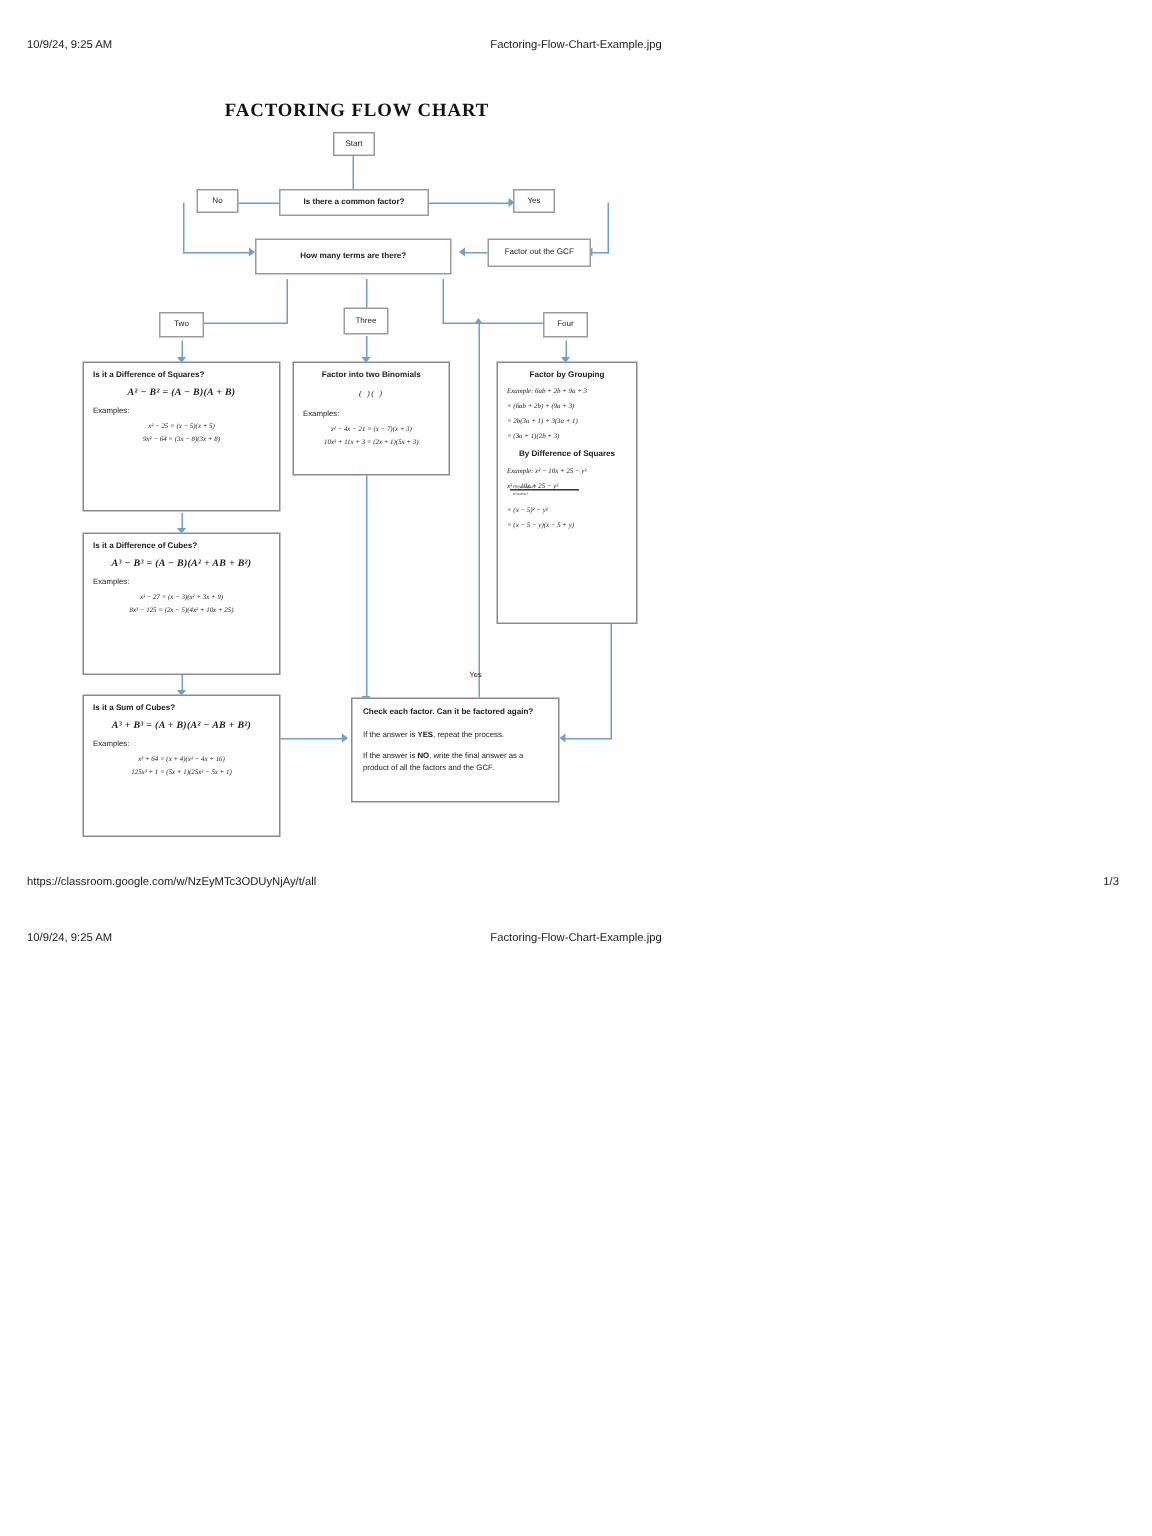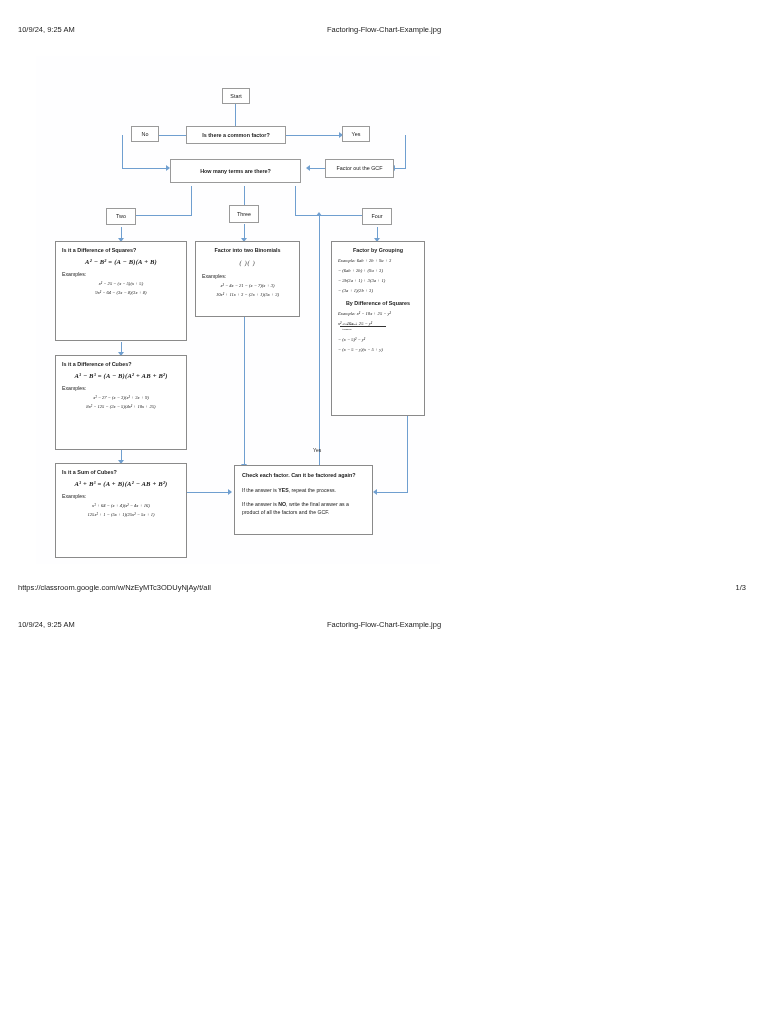--- a/index.html
+++ b/index.html
@@ -60,20 +60,21 @@
 
 <div class="page">
 
   <div class="prt-hdr" style="top:13px;">
     <span class="lft">10/9/24, 9:25 AM</span>
     <span class="ctr">Factoring-Flow-Chart-Example.jpg</span>
   </div>
 
   <div class="canvas">
 
+    <div class="ttl">FACTORING FLOW CHART</div>
 
     <div class="ln lnv" style="left:199px;top:48px;height:26px;"></div>
     <div class="ar ar-d" style="left:196px;top:72px;"></div>
 
     <div class="ln lnh" style="left:122px;top:79px;width:33px;"></div>
     <div class="ar ar-l" style="left:119px;top:76px;"></div>
 
     <div class="ln lnh" style="left:250px;top:79px;width:55px;"></div>
     <div class="ar ar-r" style="left:303px;top:76px;"></div>
 

